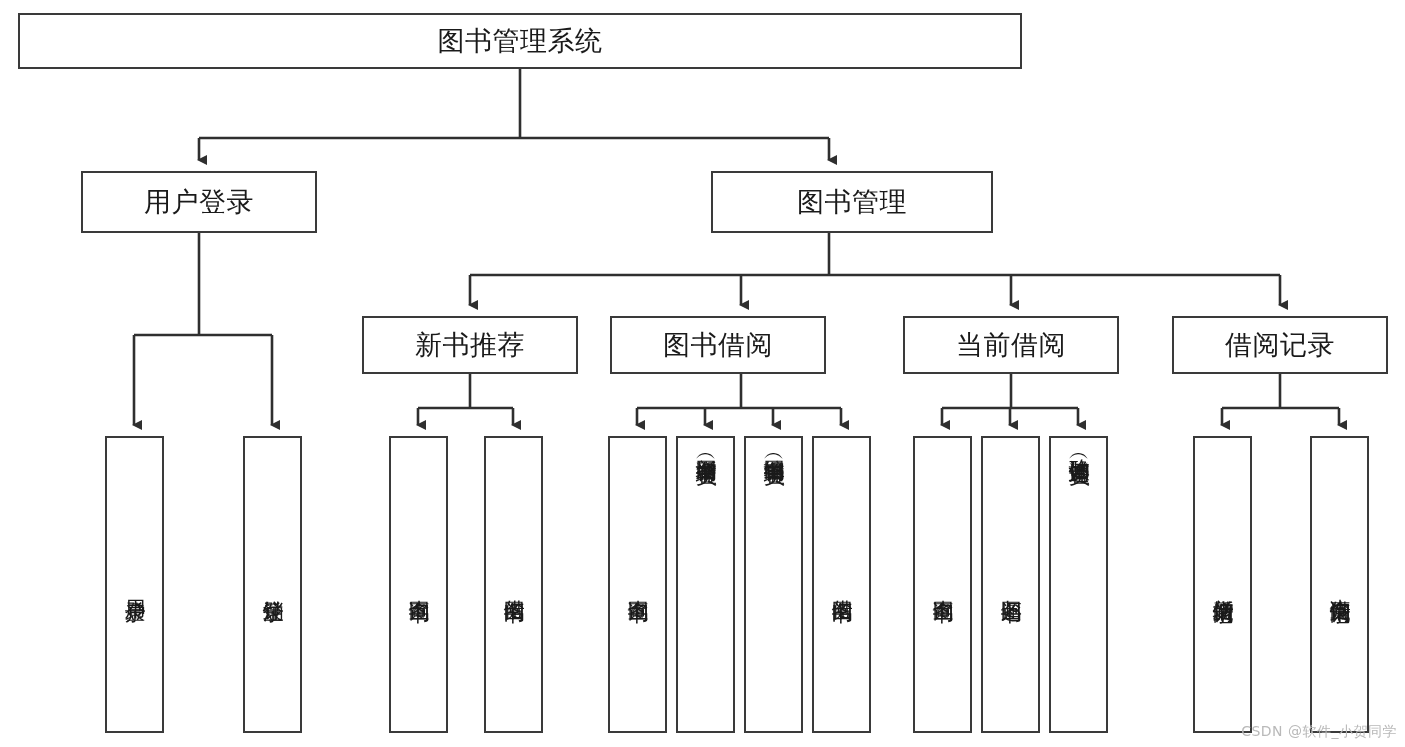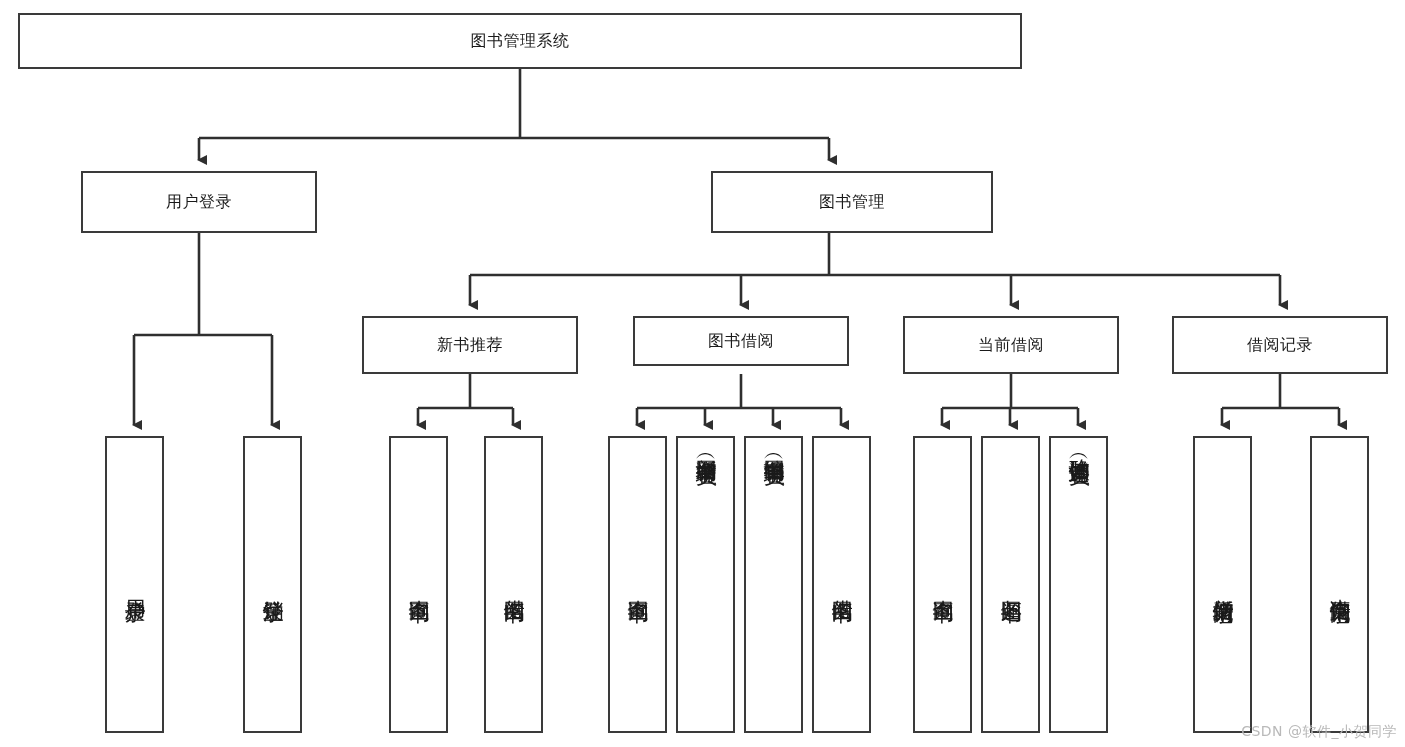--- a/index.html
+++ b/index.html
@@ -28,21 +28,21 @@
     position: absolute;
     box-sizing: border-box;
     background: #ffffff;
     border: 2px solid #3a3a3a;
     display: flex;
     align-items: center;
     justify-content: center;
     overflow: hidden;
   }
   .node-label-h {
-    font-size: 16px;
+    font-size: 27px;
     color: #1a1a1a;
     line-height: 1.1;
     white-space: nowrap;
     letter-spacing: 0.5px;
   }
   .node-label-v {
     font-size: 21px;
     color: #1a1a1a;
     writing-mode: vertical-rl;
     text-orientation: upright;
@@ -125,21 +125,21 @@
   <div class="node-box" style="left: 81px; top: 171px; width: 236px; height: 62px;">
     <span class="node-label-h">用户登录</span>
   </div>
   <div class="node-box" style="left: 711px; top: 171px; width: 282px; height: 62px;">
     <span class="node-label-h">图书管理</span>
   </div>
 
   <div class="node-box" style="left: 362px; top: 316px; width: 216px; height: 58px;">
     <span class="node-label-h">新书推荐</span>
   </div>
-  <div class="node-box" style="left: 633px; top: 316px; width: 216px; height: 50px;">
+  <div class="node-box" style="left: 610px; top: 316px; width: 216px; height: 58px;">
     <span class="node-label-h">图书借阅</span>
   </div>
   <div class="node-box" style="left: 1172px; top: 316px; width: 216px; height: 58px;">
     <span class="node-label-h">借阅记录</span>
   </div>
   <div class="node-box" style="left: 903px; top: 316px; width: 216px; height: 58px;">
     <span class="node-label-h">当前借阅</span>
   </div>
 
   <div class="node-box leaf-box centered" style="left: 105px; top: 436px; width: 59px; height: 297px;">

